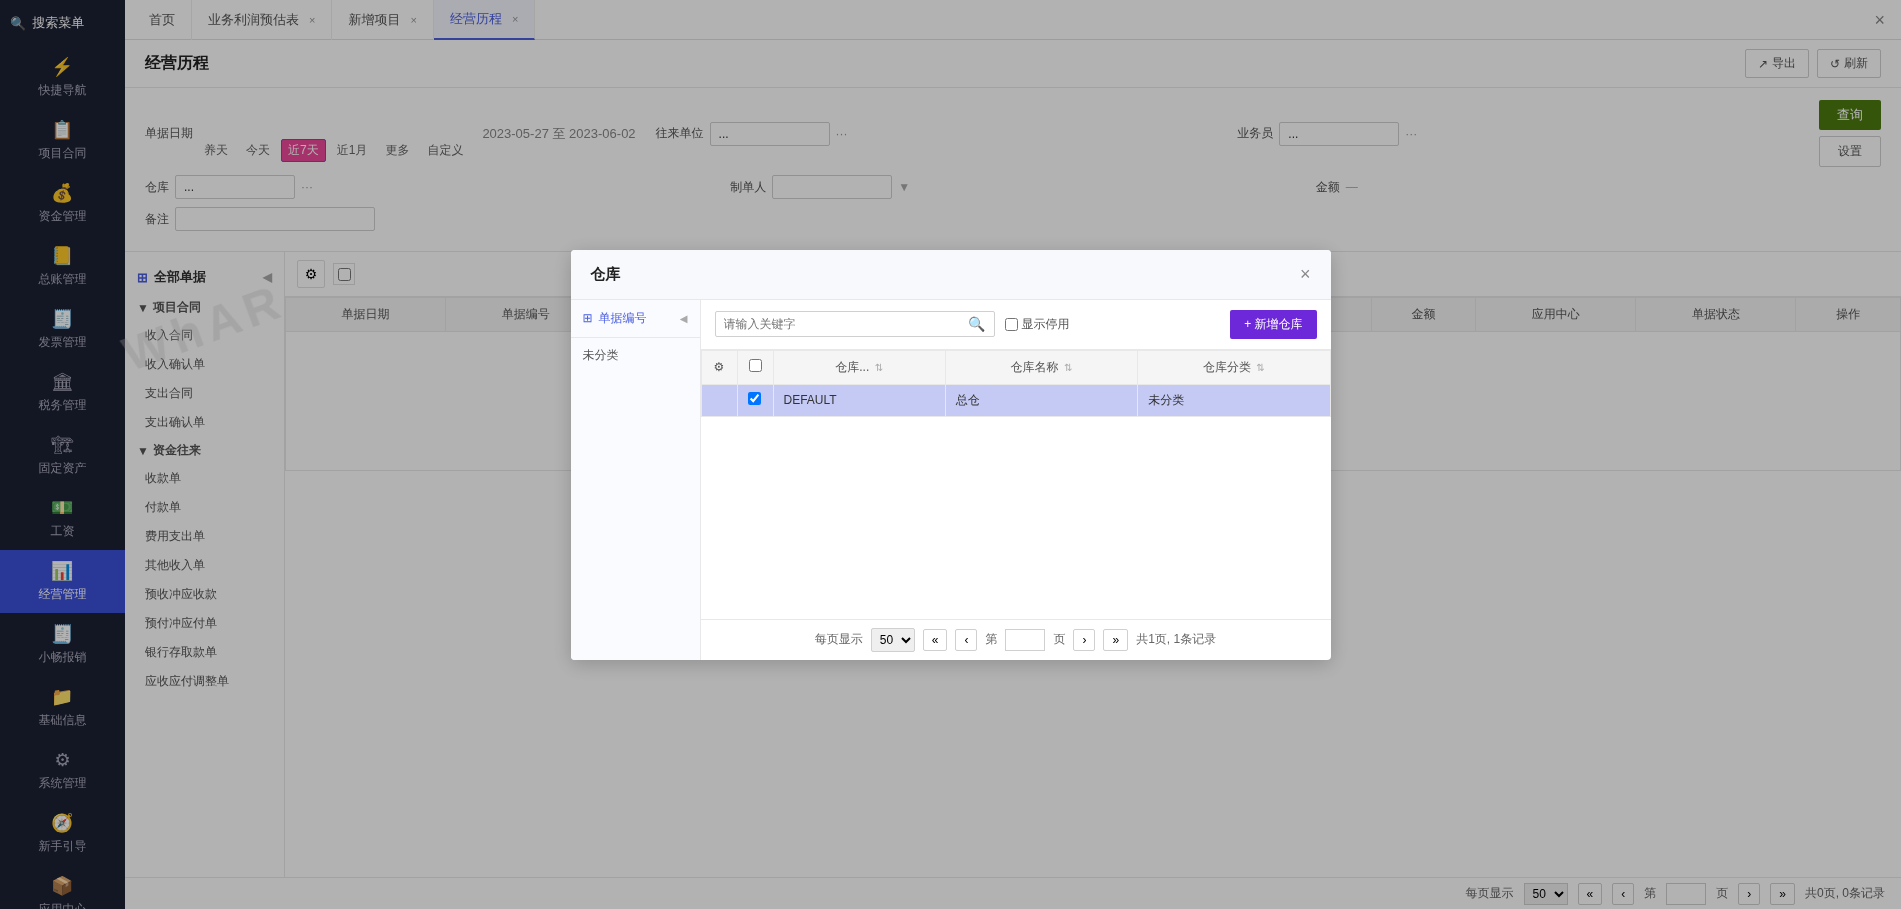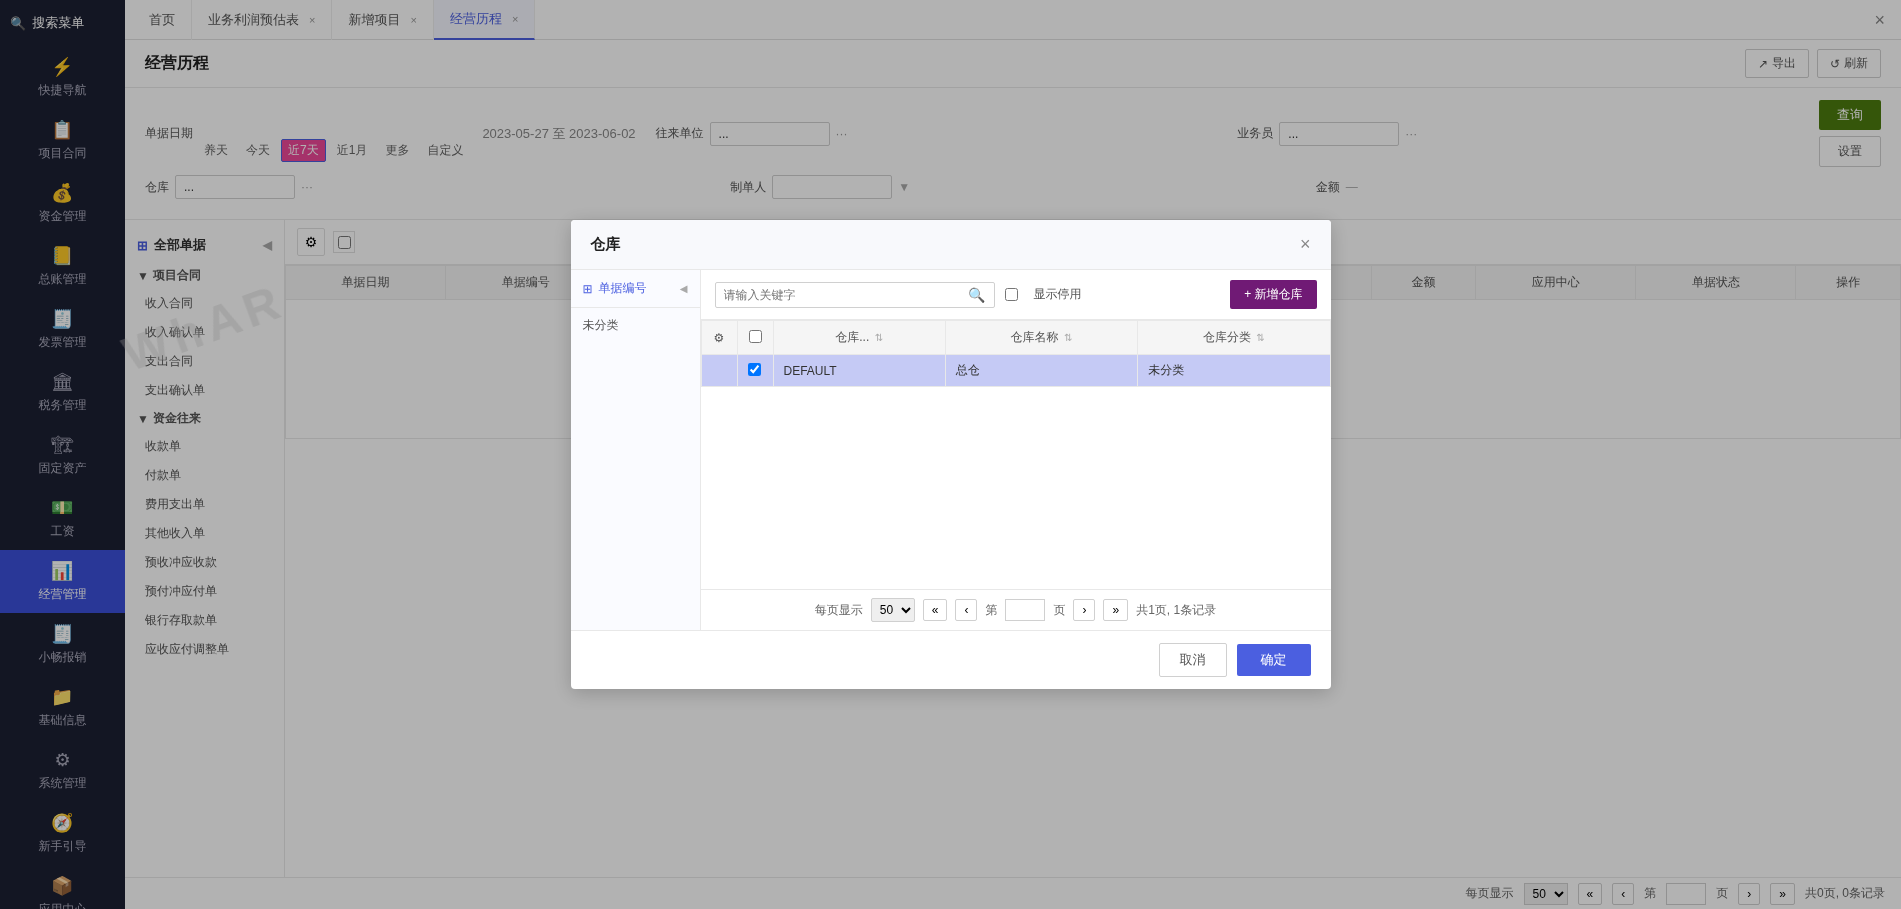--- a/index.html
+++ b/index.html
@@ -153,23 +153,23 @@
     }
     .search-box {
       display: flex; align-items: center; border: 1px solid #d0d0d0; border-radius: 2px;
       padding: 4px 8px; gap: 6px; flex: 1; max-width: 280px;
     }
     .search-box input {
       border: none; outline: none; font-size: 12px; color: #333; flex: 1; min-width: 0;
       background: transparent;
     }
     .search-icon { font-size: 14px; color: #aaa; cursor: pointer; }
-    .checkbox-label { display: flex; align-items: center; gap: 16px; font-size: 12px; color: #555; cursor: pointer; }
+    .checkbox-label { display: flex; align-items: center; gap: 4px; font-size: 12px; color: #555; cursor: pointer; }
     .btn-add-warehouse {
-      background: #701a75; color: #fff; border: none; padding: 6px 14px;
+      background: #6d28d9; color: #fff; border: none; padding: 6px 14px;
       font-size: 12px; cursor: pointer; border-radius: 2px; margin-left: auto; white-space: nowrap;
     }
     .dright-table { flex: 1; overflow: auto; }
     .dright-table table { width: 100%; border-collapse: collapse; font-size: 12px; }
     .dright-table th {
       background: #f5f5f5; border: 1px solid #e8e8e8; padding: 8px 10px;
       color: #555; font-weight: normal; white-space: nowrap;
     }
     .dright-table td {
       border: 1px solid #e8e8e8; padding: 7px 10px; color: #333; white-space: nowrap;
@@ -351,20 +351,26 @@
         <span class="filter-more">···</span>
       </div>
       <div class="filter-field">
         <span class="filter-label">制单人</span>
         <input class="filter-input" style="width: 100px;">
         <span style="font-size:12px;color:#aaa;">▼</span>
       </div>
       <div class="filter-field">
         <span class="filter-label">金额</span>
         <span style="font-size:12px;color:#aaa;">—</span>
+      </div>
+    </div>
+    <div class="filter-row">
+      <div class="filter-field">
+        <span class="filter-label">备注</span>
+        <input class="filter-input" style="width: 200px;">
       </div>
     </div>
   </div>
 
   <div class="content-area" style="padding-bottom: 32px;">
 
     <div class="sub-sidebar">
       <div class="sub-sidebar-header">
         <span style="color:#4b5fe0;">⊞</span>
         <span>全部单据</span>
@@ -524,18 +530,14 @@
           <span>第</span>
           <input class="page-input" style="">
           <span>页</span>
           <button class="page-btn">›</button>
           <button class="page-btn">»</button>
           <span>共1页, 1条记录</span>
         </div>
       </div>
     </div>
 
-    <div class="dialog-footer">
-      <button class="btn-cancel">取消</button>
-      <button class="btn-confirm">确定</button>
-    </div>
   </div>
 </div>
 
 </body></html>

